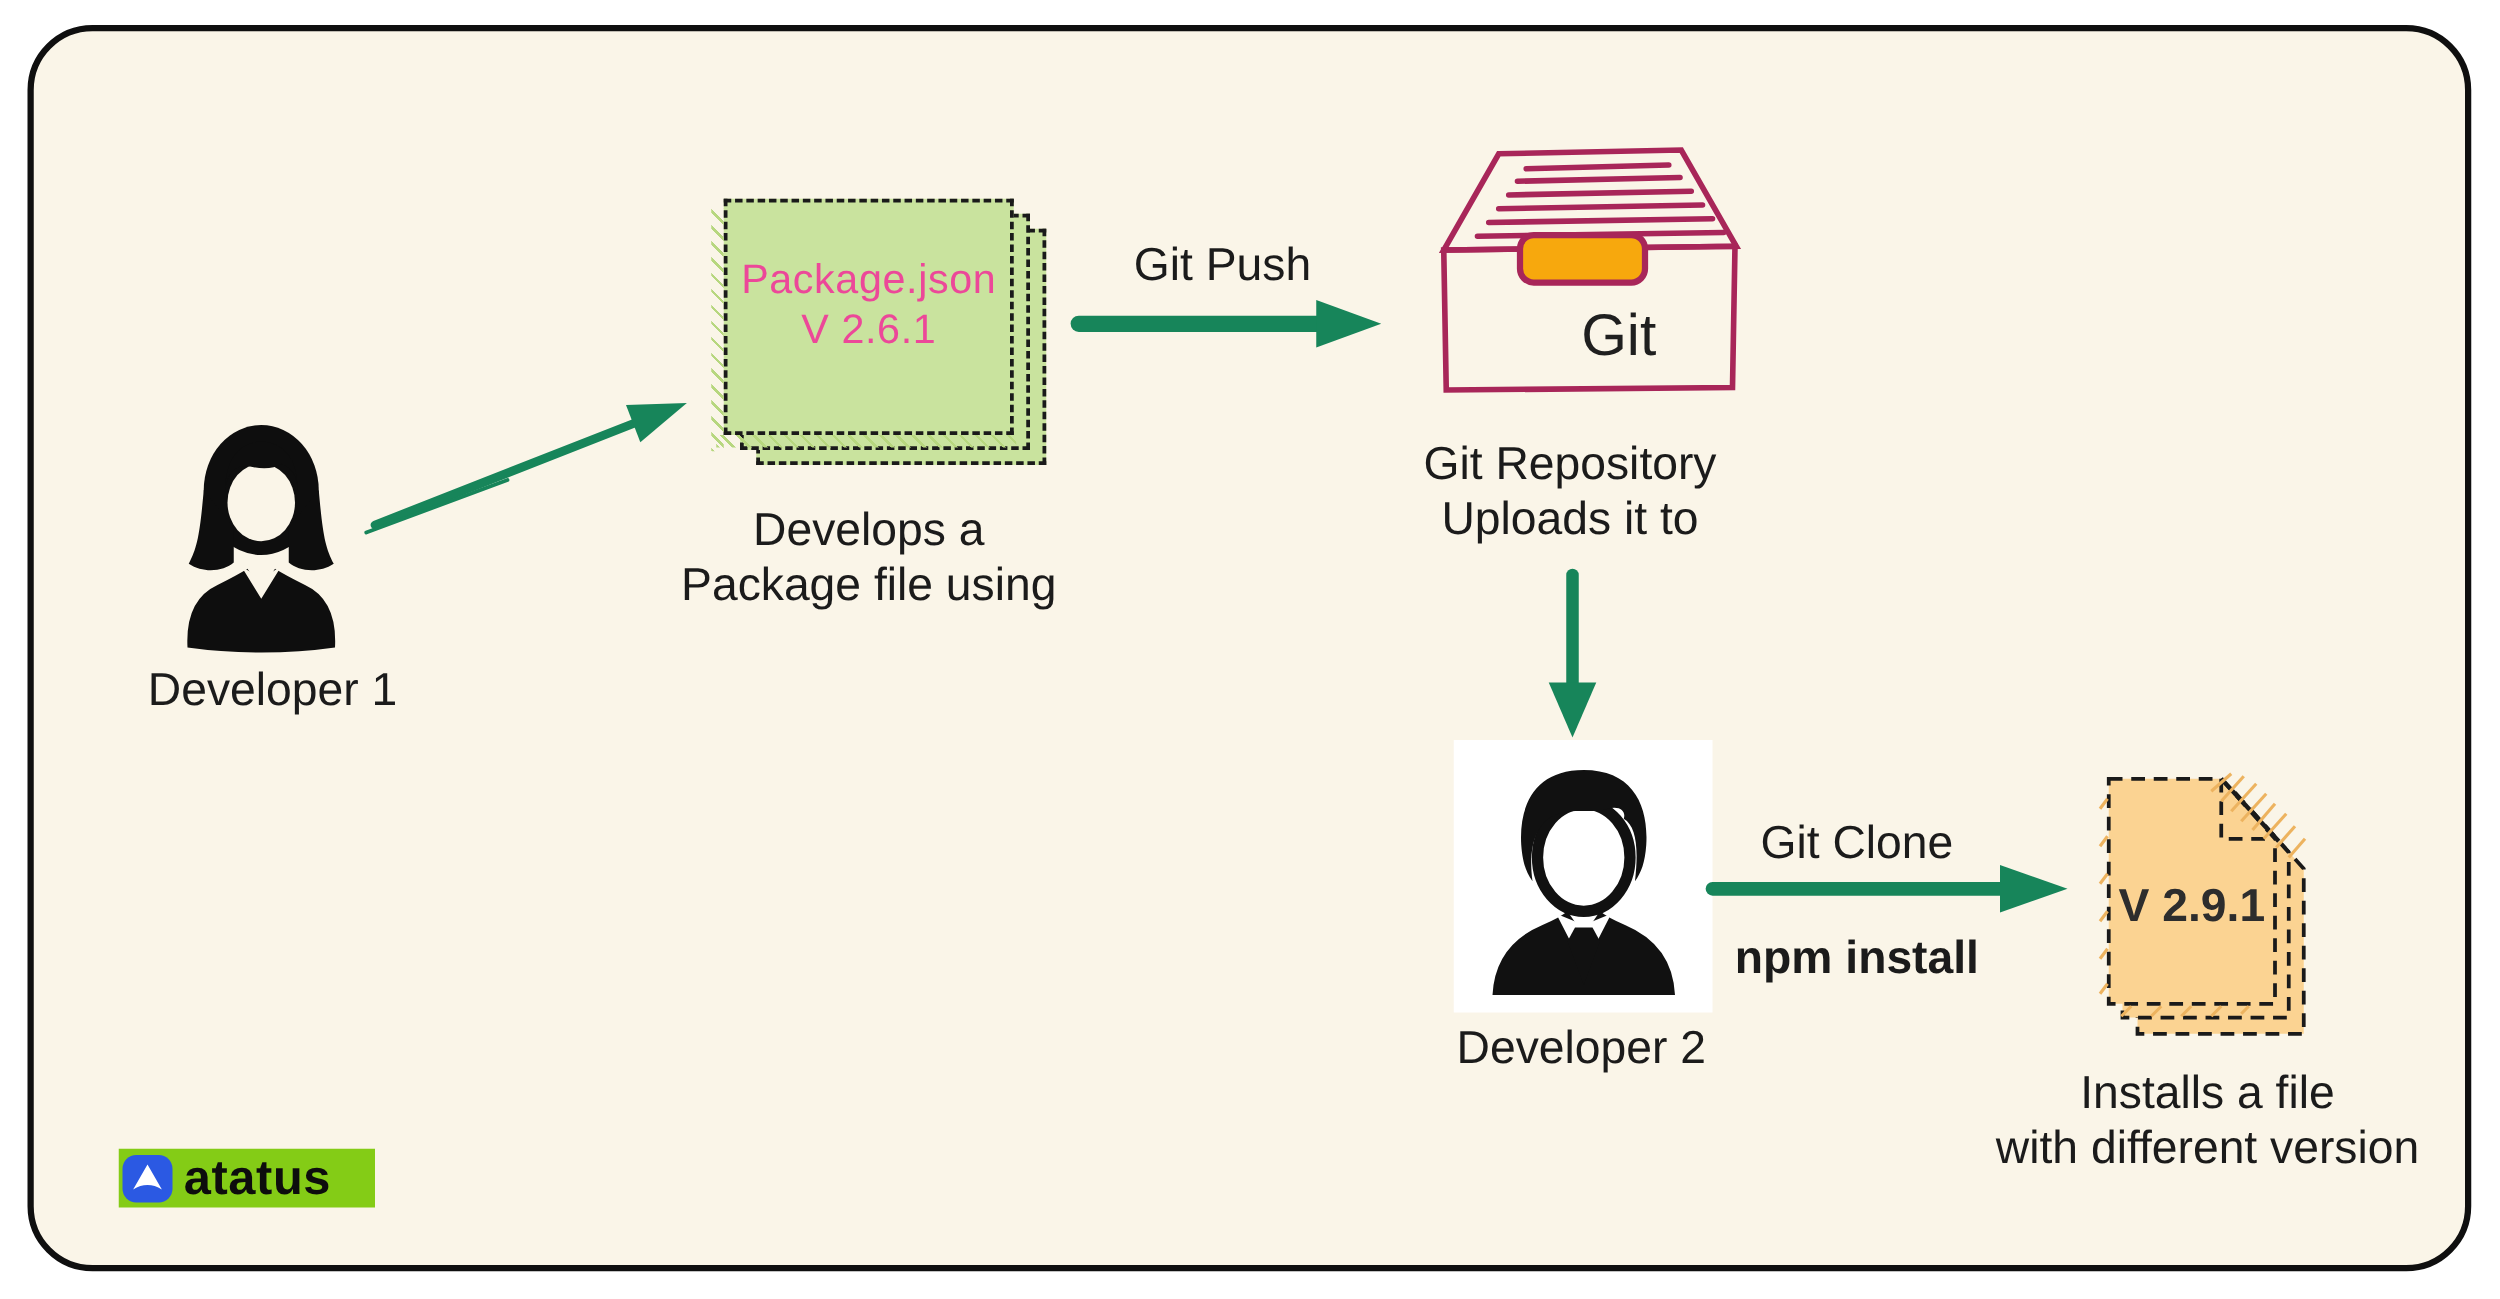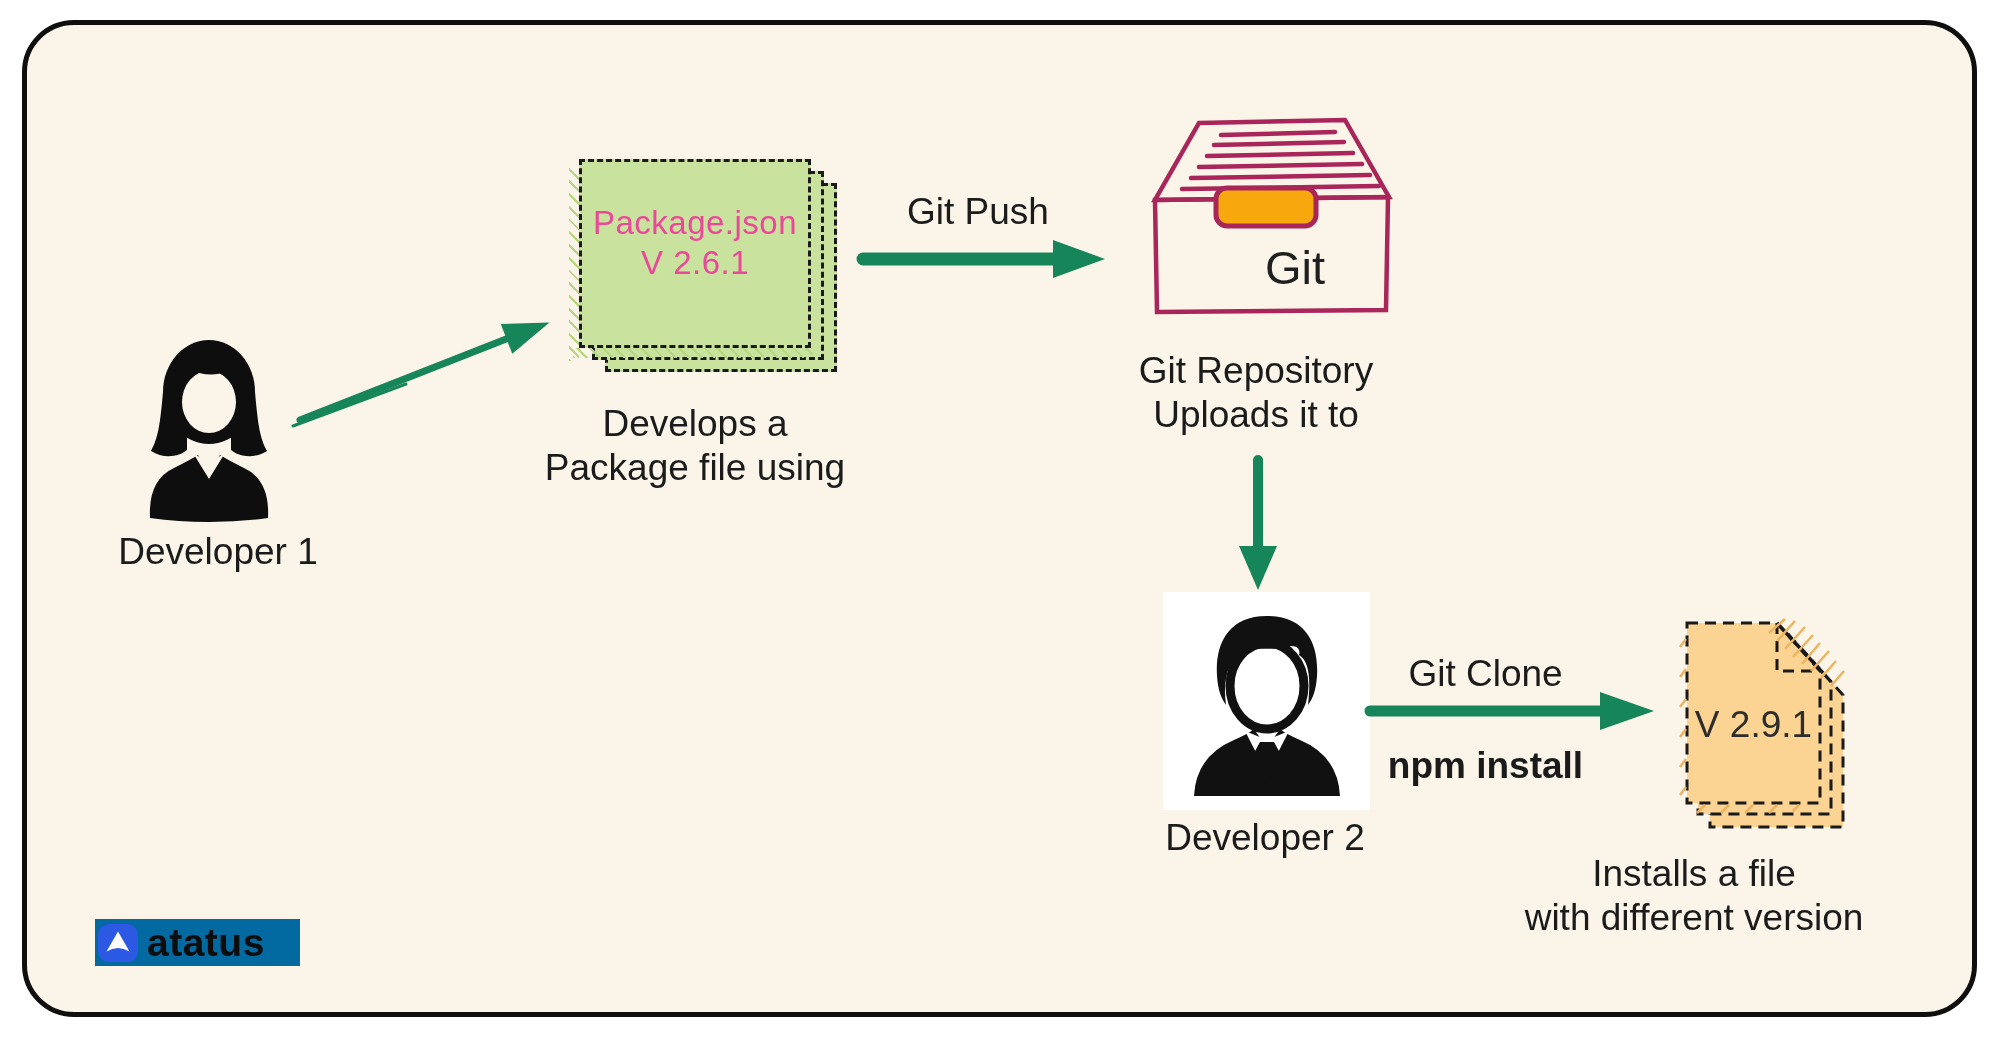--- a/index.html
+++ b/index.html
@@ -48,27 +48,27 @@
 
   
   .dev2-box {
     position: absolute; left: 1163px; top: 592px; width: 207px; height: 218px;
     background: #ffffff; display: flex; align-items: center; justify-content: center;
   }
 
   
   .file-version {
     position: absolute; left: 1687px; top: 704px; width: 133px; text-align: center;
-    font-size: 37px; color: #2d2d2d;
+    font-size: 37px; color: #2d2d2d; font-weight: bold;
   }
 
   
   .brand {
     position: absolute; left: 95px; top: 919px; width: 205px; height: 47px;
-    background: #0369a1; display: flex; align-items: center; gap: 9px; padding-left: 3px;
+    background: #84cc16; display: flex; align-items: center; gap: 9px; padding-left: 3px;
   }
   .brand-name {
     font-size: 39px; font-weight: 600; color: #0d0d0d; letter-spacing: 0.5px;
   }
 
   svg { display: block; overflow: visible; }
   .arrow-svg line { stroke: #17855A; stroke-linecap: round; }
   .arrow-svg polygon { fill: #17855A; }
 </style>
 </head>
@@ -181,21 +181,21 @@
       <path d="M7 150 L13 142"></path>
       <path d="M7 178 L13 170"></path>
     <path d="M24 196 L32 188"></path>
       <path d="M48 196 L56 188"></path>
       <path d="M72 196 L80 188"></path>
     <path d="M96 196 L104 188"></path>
       <path d="M120 194 L126 188"></path>
   </g>
 </svg>
 <div class="file-version">V 2.9.1</div>
-<div class="label" style="left:1494px; top:852px; width:400px;">
+<div class="label" style="left:1566px; top:852px; width:400px;">
   <div>Installs a file</div>
   <div>with different version</div>
 </div>
 
 <div class="brand">
   <svg width="40" height="38" viewBox="0 0 40 38">
     <rect width="40" height="38" rx="11" fill="#2B59E3"></rect>
     <path d="M20 7.5 L31.5 27.5 Q20 20.5 8.5 27.5 Z" fill="#ffffff"></path>
   </svg>
   <span class="brand-name">atatus</span>

